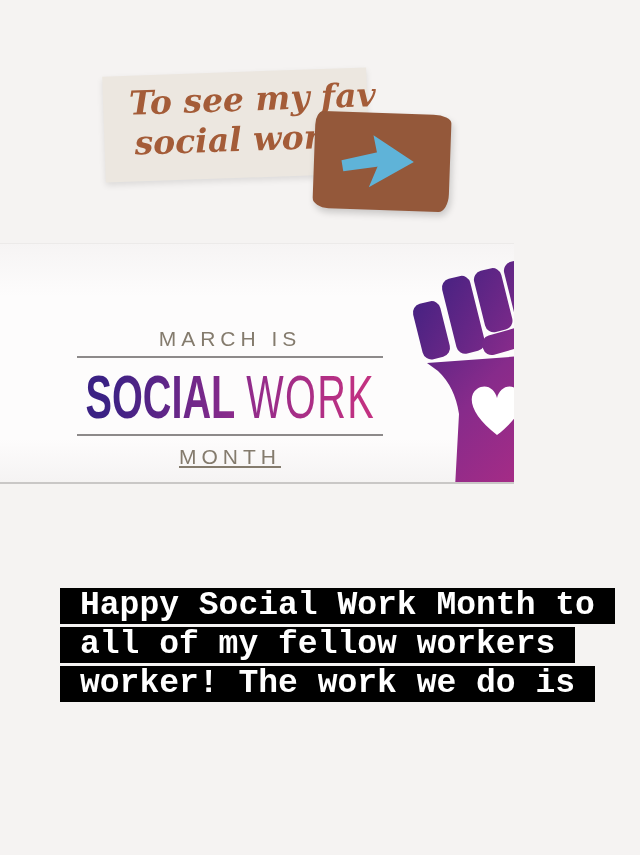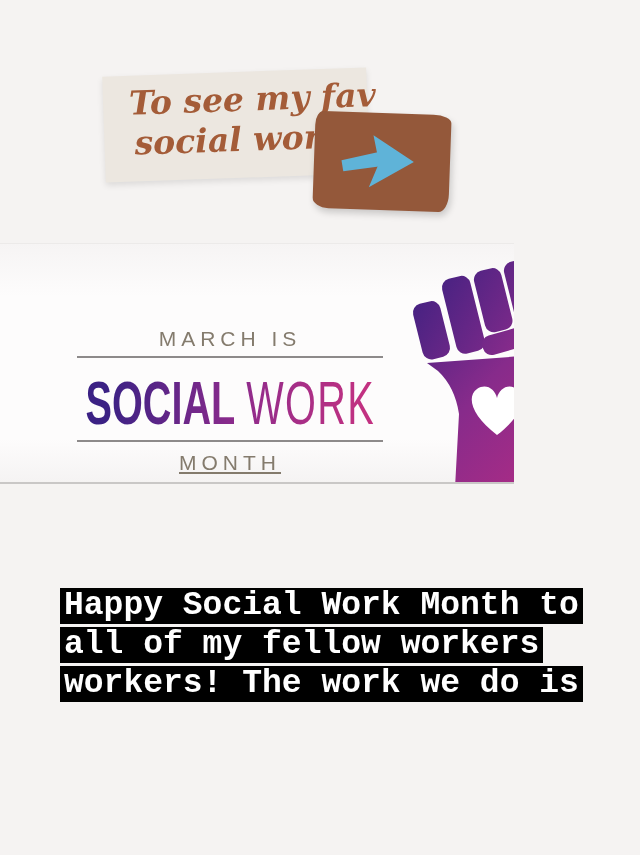--- a/index.html
+++ b/index.html
@@ -44,21 +44,21 @@
     border-top:1px solid #eceae9;
     border-bottom:2px solid var(--band-border,#c9c7c6);
     overflow:hidden;
   }
   .banner-copy { position:absolute; left:77px; top:84px; width:306px; text-align:center; }
   .kicker {
     font-size:21px; line-height:22px; letter-spacing:5px;
     color:var(--label-taupe,#847b6d); font-weight:400; white-space:nowrap;
   }
   .rule { height:2px; background:var(--rule-gray,#8d8a8a); margin:6px 0 0 0; }
-  .banner-title { height:62px; margin-top:14px; display:flex; align-items:center; justify-content:center; }
+  .banner-title { height:62px; margin-top:8px; display:flex; align-items:center; justify-content:center; }
   .banner-title-inner {
     display:inline-block; white-space:nowrap;
     transform:scaleX(.64); transform-origin:center;
     font-size:62px; line-height:62px;
     background:linear-gradient(93deg,var(--title-grad-start,#3b2184) 8%,var(--title-grad-mid,#8c2b8c) 52%,var(--title-grad-end,#c23181) 96%);
     -webkit-background-clip:text; background-clip:text;
     color:transparent;
   }
   @supports not ((-webkit-background-clip:text) or (background-clip:text)) {
     .banner-title-inner { color:#8c2b8c; background:none; }
@@ -70,21 +70,21 @@
 
   
   .caption { position:absolute; left:60px; top:588px; }
   .cap-row { margin-bottom:3px; }
   .cap-box {
     display:inline-block;
     background:var(--caption-bg,#000);
     color:var(--caption-text,#fff);
     font-family:"Liberation Mono", monospace;
     font-weight:700; font-size:33px; line-height:36px;
-    padding:0 4px; white-space:pre;
+    padding:0 20px; white-space:pre;
   }
   .cap-heart {
     font-family:"DejaVu Sans", sans-serif;
     color:var(--heart-purple,#9d63e8);
     font-size:34px; margin-left:14px; font-weight:400;
   }
 </style>
 </head>
 <body>
 
@@ -141,17 +141,17 @@
   </section>
 
   <section class="caption">
     <div class="cap-row">
       <span class="cap-box">Happy Social Work Month to</span>
     </div>
     <div class="cap-row">
       <span class="cap-box">all of my fellow workers</span>
     </div>
     <div class="cap-row">
-      <span class="cap-box">workers! The work we do is</span>
+      <span class="cap-box">worker! The work we do is</span>
     </div>
   </section>
 
 </div>
 
 </body></html>

